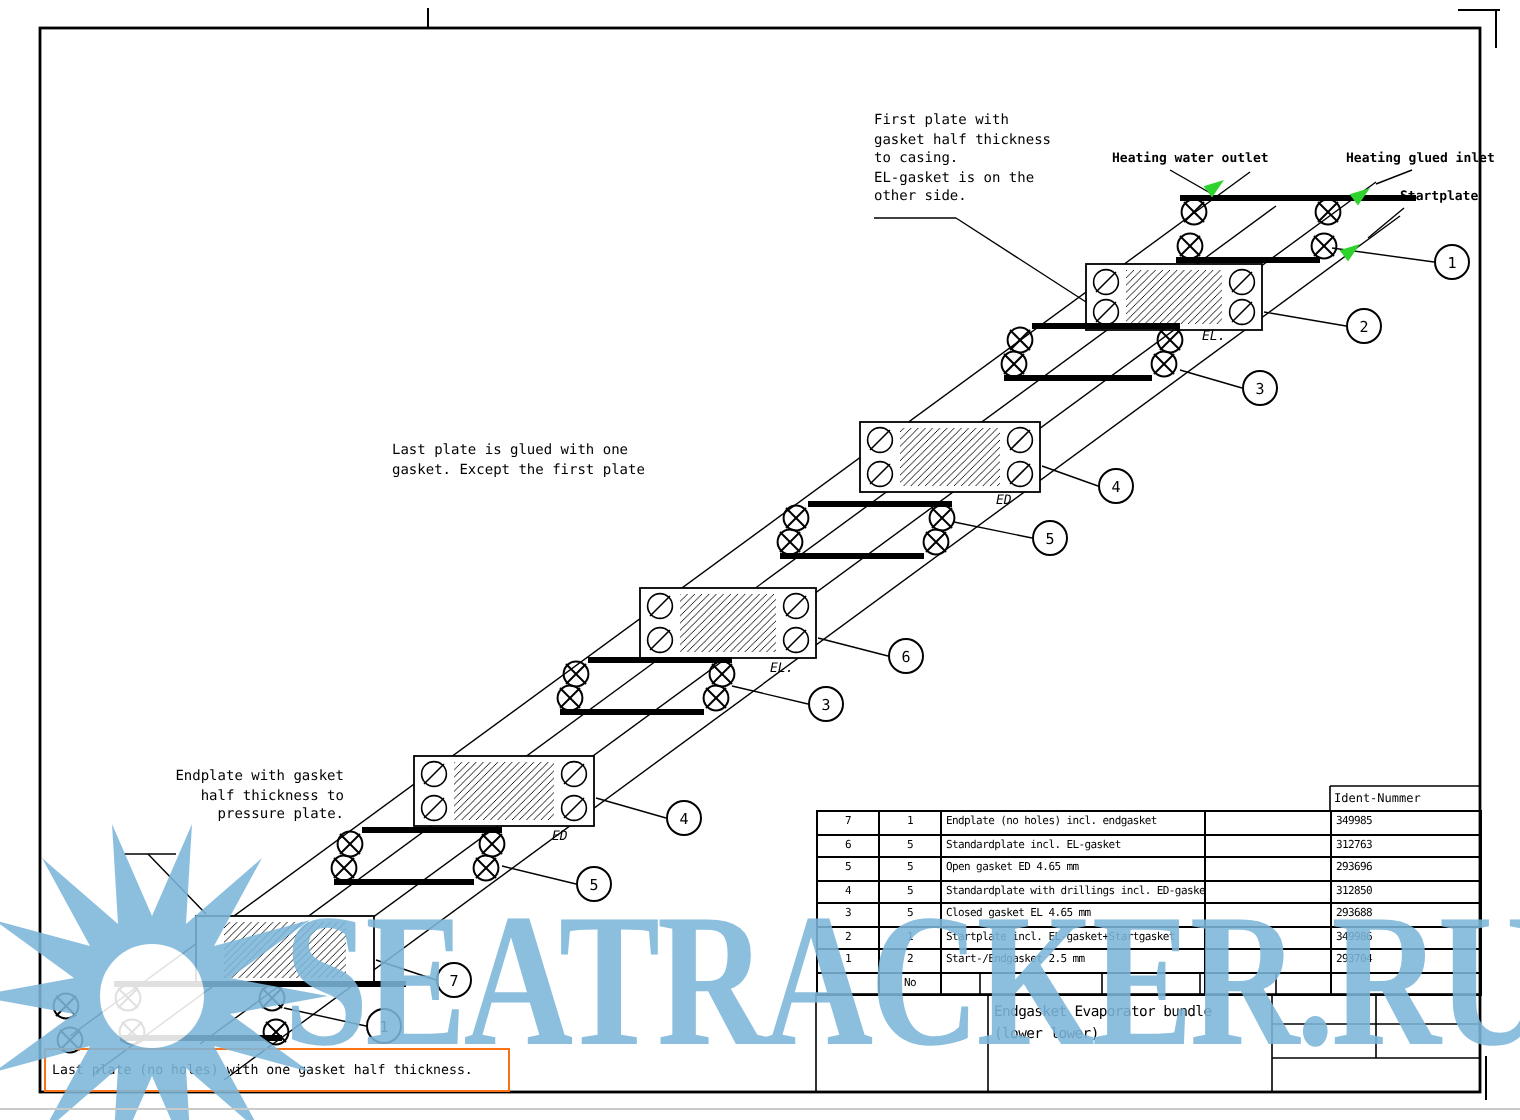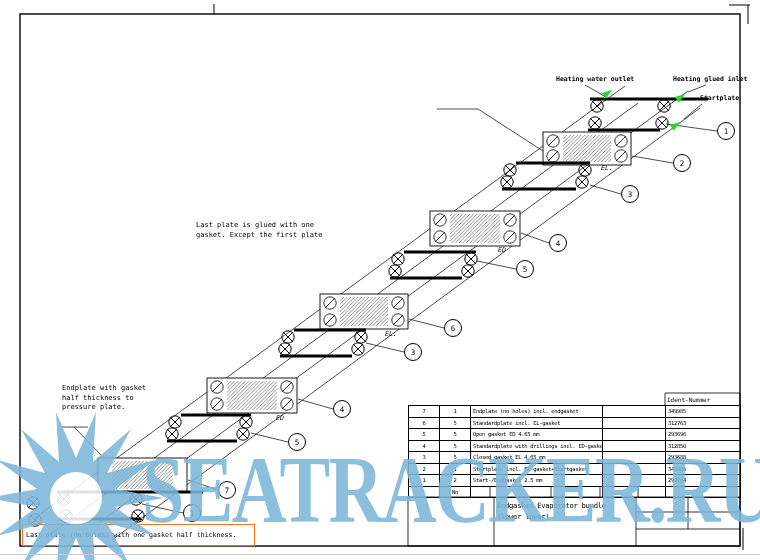--- a/index.html
+++ b/index.html
@@ -236,29 +236,34 @@
       <line x1="636" y1="512" x2="740" y2="512"></line>
       <line x1="636" y1="529" x2="740" y2="529"></line>
       <line x1="688" y1="497" x2="688" y2="529"></line>
       <line x1="490" y1="486" x2="490" y2="497"></line>
       <line x1="551" y1="486" x2="551" y2="497"></line>
       <line x1="600" y1="486" x2="600" y2="497"></line>
       <line x1="638" y1="486" x2="638" y2="497"></line>
     </g>
   </svg>
 
+  <div class="txt" style="left:437px;top:56px;width:112px;">First plate with
+gasket half thickness
+to casing.
+EL-gasket is on the
+other side.</div>
 
   <div class="txt small" style="left:556px;top:75px;">Heating water outlet</div>
   <div class="txt small" style="left:673px;top:75px;">Heating glued inlet</div>
   <div class="txt small" style="left:700px;top:94px;">Startplate</div>
 
   <div class="txt" style="left:196px;top:221px;width:140px;">Last plate is glued with one
 gasket. Except the first plate</div>
 
-  <div class="txt" style="left:62px;top:384px;width:110px;">Endplate with gasket
+  <div class="txt" style="left:62px;top:384px;width:110px;text-align:right;">Endplate with gasket
 half thickness to
 pressure plate.</div>
 
   <div class="plate-lbl" style="left:601px;top:164px;">EL.</div>
   <div class="plate-lbl" style="left:498px;top:246px;">ED</div>
   <div class="plate-lbl" style="left:385px;top:330px;">EL.</div>
   <div class="plate-lbl" style="left:276px;top:414px;">ED</div>
 
   <div class="lastplate">Last plate (no holes) with one gasket half thickness.</div>
 

